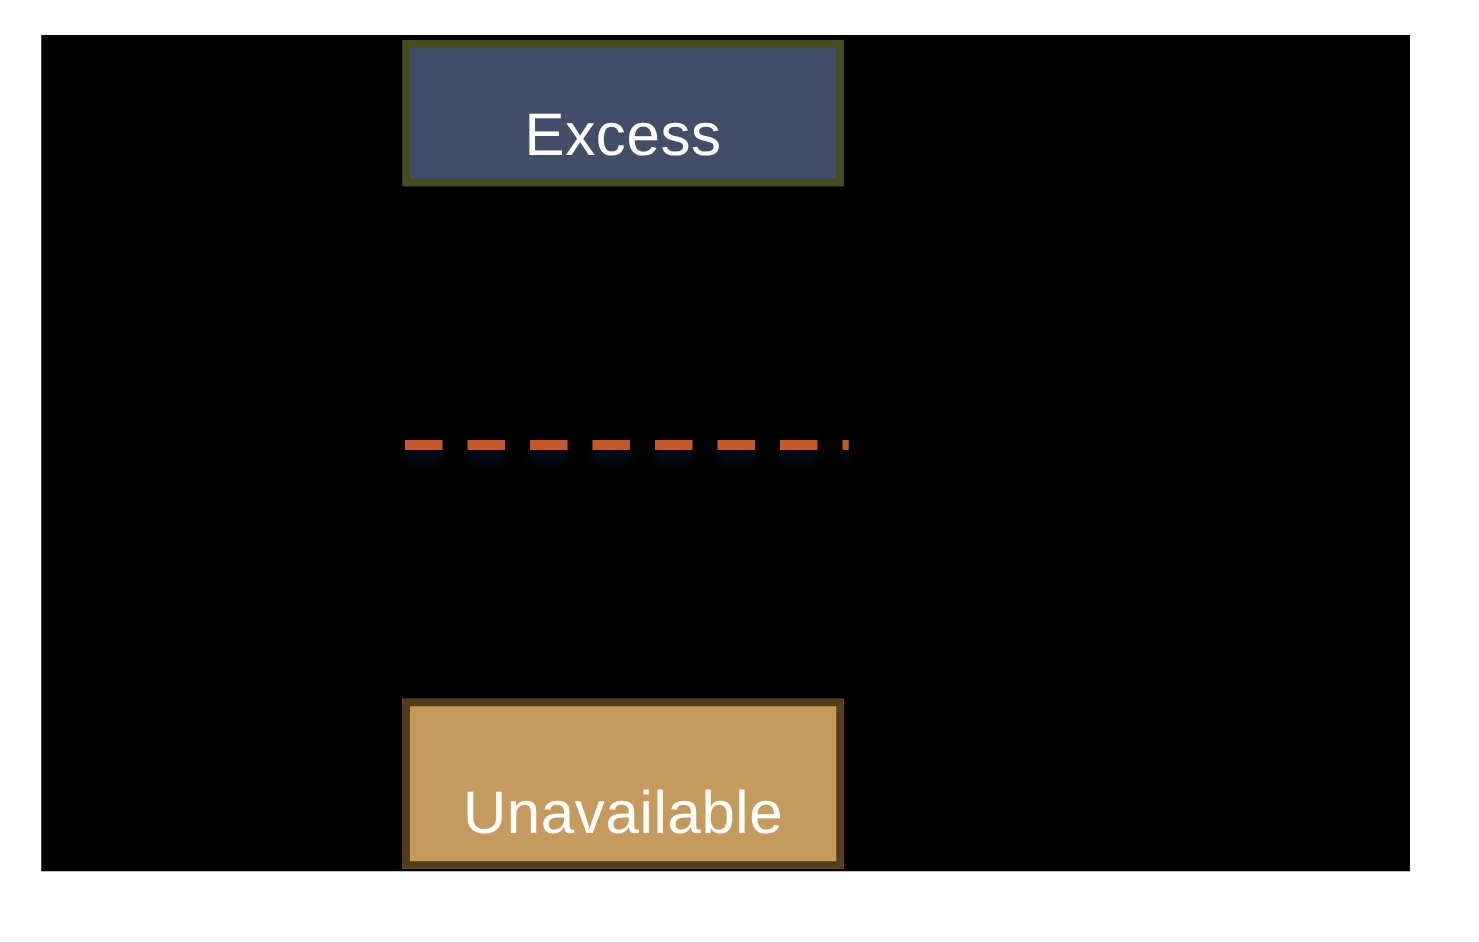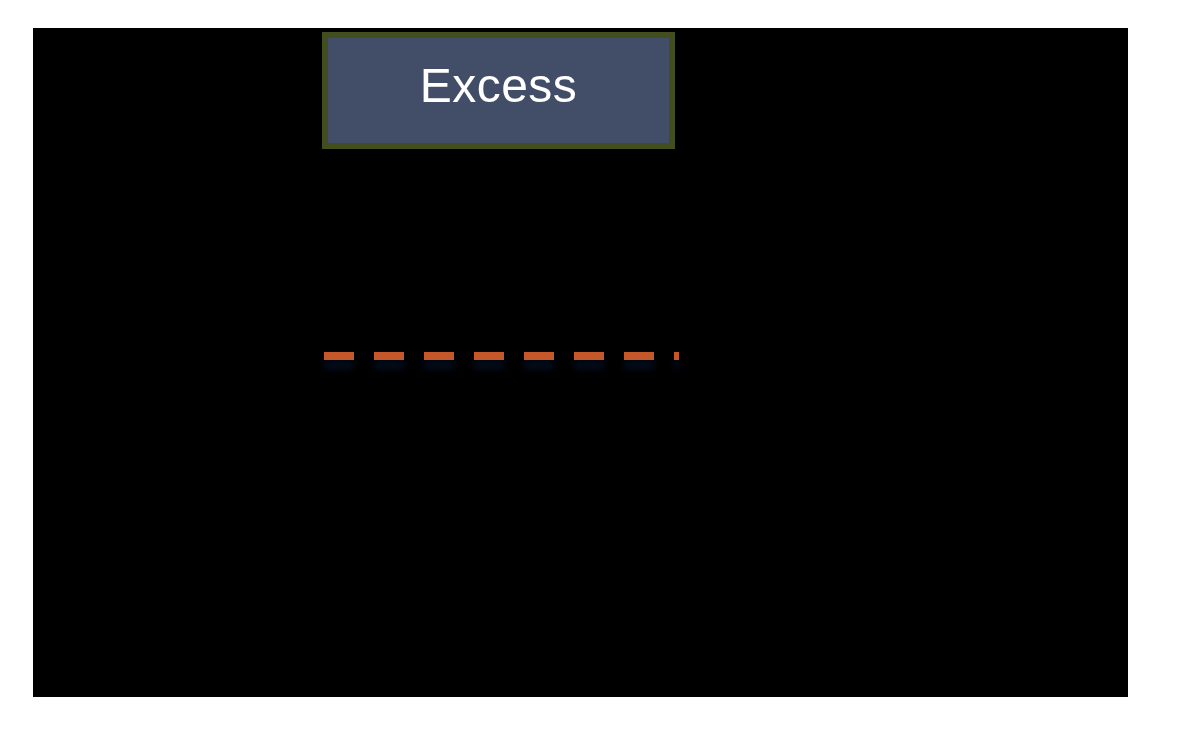--- a/index.html
+++ b/index.html
@@ -24,21 +24,21 @@
     width: 1095px;
     height: 669px;
     background: #000000;
   }
   .seg {
     position: absolute;
     left: 322px;
     width: 353px;
     box-sizing: border-box;
     display: flex;
-    align-items: center;
+    align-items: flex-end;
     justify-content: center;
     color: #ffffff;
     font-size: 48px;
     line-height: 1;
     letter-spacing: 0.5px;
   }
   .seg-excess {
     top: 32px;
     height: 117px;
     background: #424E68;
@@ -112,16 +112,19 @@
       <i class="dash"></i>
       <i class="dash"></i>
       <i class="dash"></i>
       <i class="dash"></i>
       <i class="dash"></i>
       <i class="dash"></i>
       <i class="dash"></i>
       <i class="dash partial"></i>
     </div>
 
+    <div class="seg seg-unavailable" style="left:289px; top:531px;">
+      <span class="label-text">Unavailable</span>
+    </div>
 
   </div>
 
 </div>
 
 </body></html>

